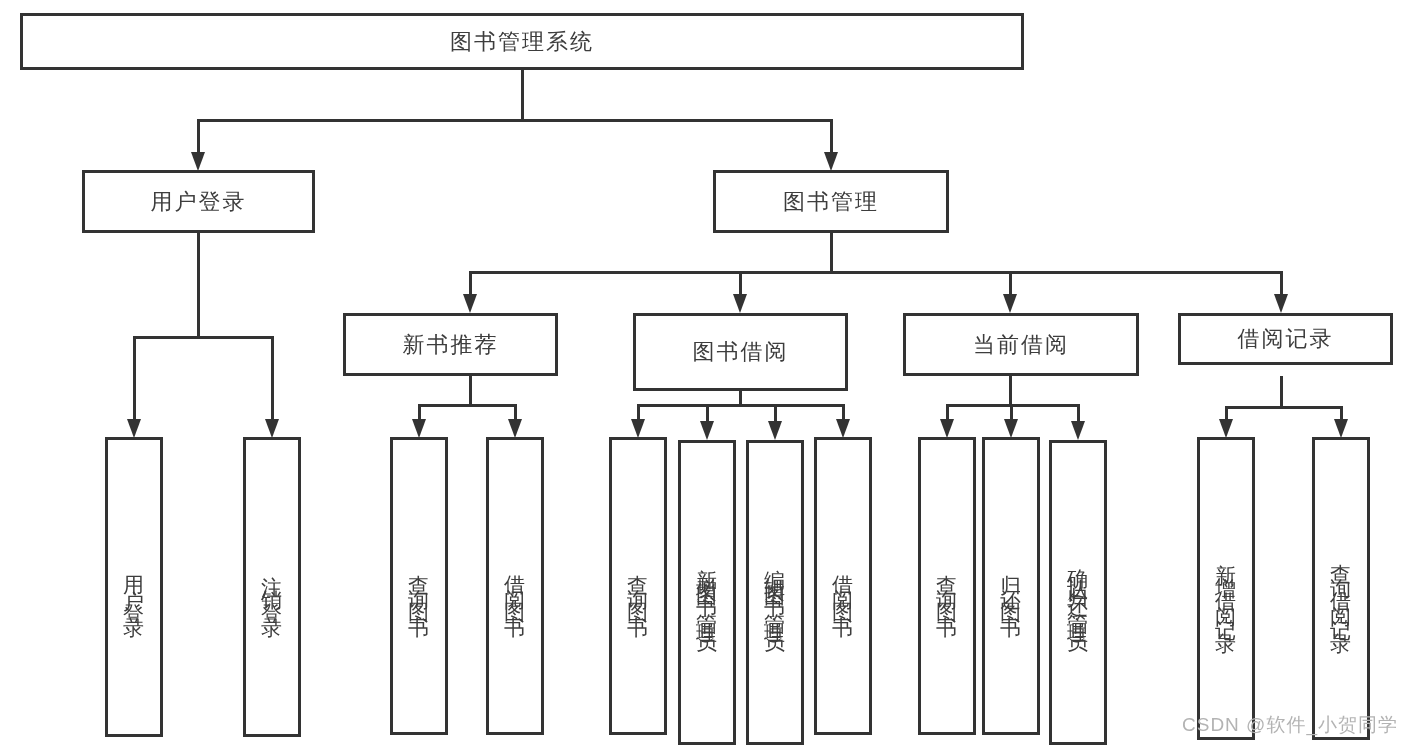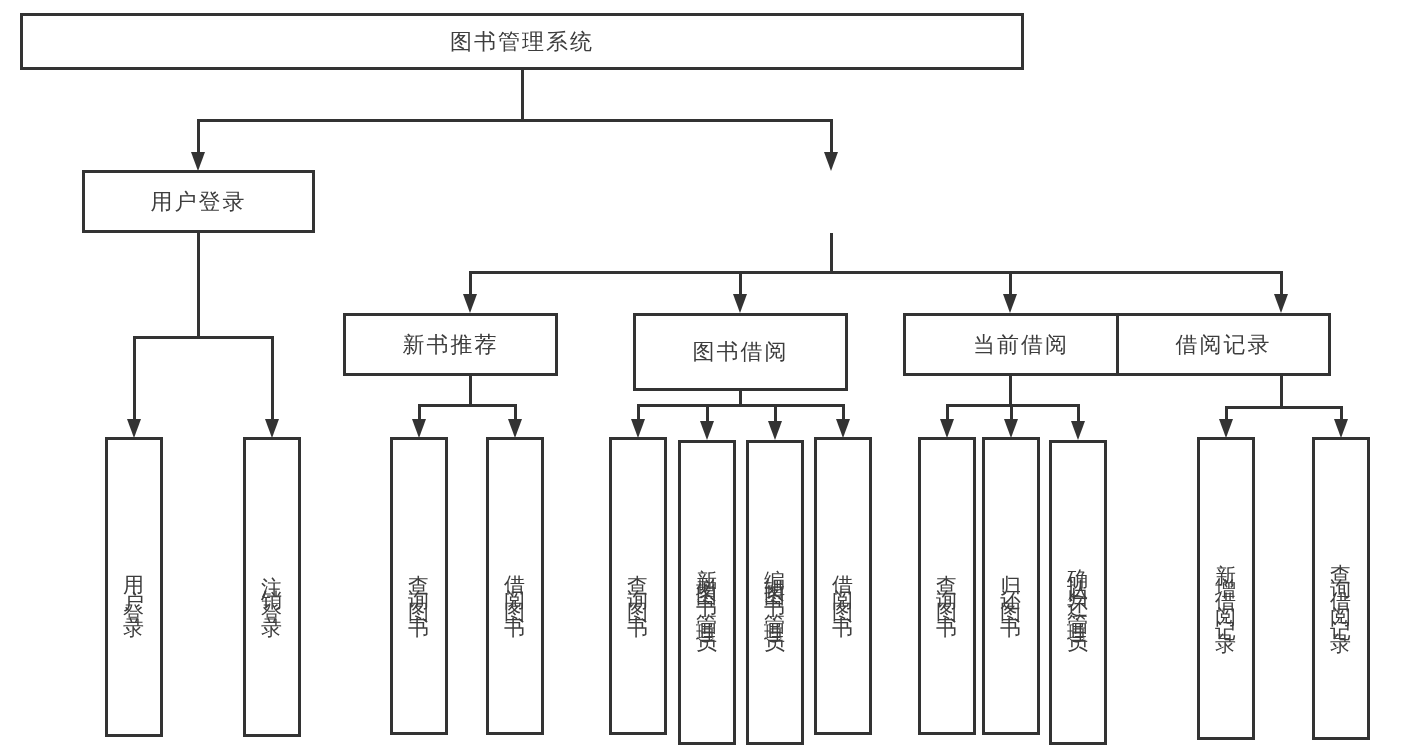--- a/index.html
+++ b/index.html
@@ -119,25 +119,26 @@
     <line x1="1224.5" y1="407" x2="1342.5" y2="407"></line>
     <line x1="1226" y1="407" x2="1226" y2="421"></line>
     <polygon points="1219,419 1233,419 1226,438" shape-rendering="auto"></polygon>
     <line x1="1341" y1="407" x2="1341" y2="421"></line>
     <polygon points="1334,419 1348,419 1341,438" shape-rendering="auto"></polygon>
   </svg>
 
   <div class="node hbox" style="left:20px;top:13px;width:1004px;height:57px">图书管理系统</div>
 
   <div class="node hbox" style="left:82px;top:170px;width:233px;height:63px">用户登录</div>
+  <div class="node hbox" style="left:713px;top:170px;width:236px;height:63px">图书管理</div>
 
   <div class="node hbox" style="left:343px;top:313px;width:215px;height:63px">新书推荐</div>
   <div class="node hbox" style="left:633px;top:313px;width:215px;height:78px">图书借阅</div>
   <div class="node hbox" style="left:903px;top:313px;width:236px;height:63px">当前借阅</div>
-  <div class="node hbox" style="left:1116px;top:313px;width:215px;height:63px">借阅记录</div>
+  <div class="node hbox" style="left:1178px;top:313px;width:215px;height:52px">借阅记录</div>
 
   <div class="node vbox" style="left:105px;top:437px;width:58px;height:300px">
     <span class="vtext">用户登录</span>
   </div>
   <div class="node vbox" style="left:243px;top:437px;width:58px;height:300px">
     <span class="vtext">注销登录</span>
   </div>
 
   <div class="node vbox" style="left:390px;top:437px;width:58px;height:298px">
     <span class="vtext">查询图书</span>
@@ -169,14 +170,15 @@
     <span class="vtext tight">确认归还（管理员）</span>
   </div>
 
   <div class="node vbox" style="left:1197px;top:437px;width:58px;height:303px">
     <span class="vtext">新增借阅记录</span>
   </div>
   <div class="node vbox" style="left:1312px;top:437px;width:58px;height:303px">
     <span class="vtext">查询借阅记录</span>
   </div>
 
+  <div class="watermark">CSDN @软件_小贺同学</div>
 
 </div>
 
 </body></html>

